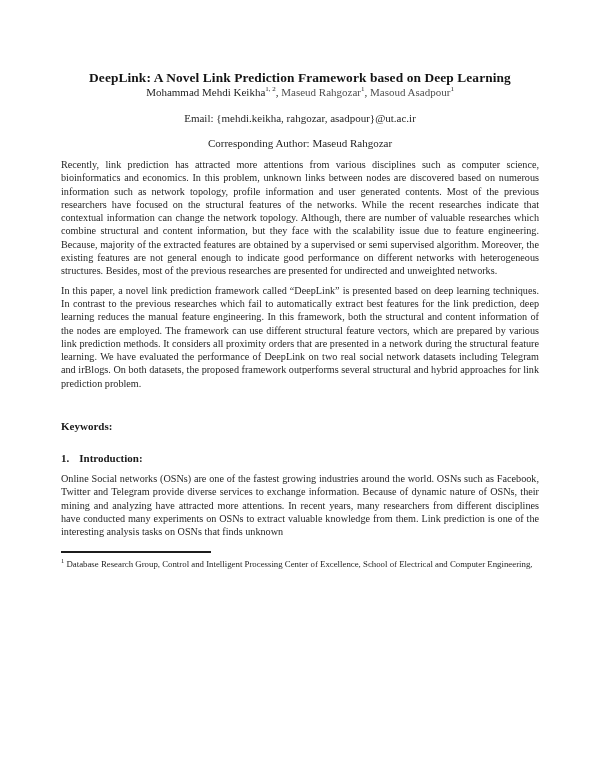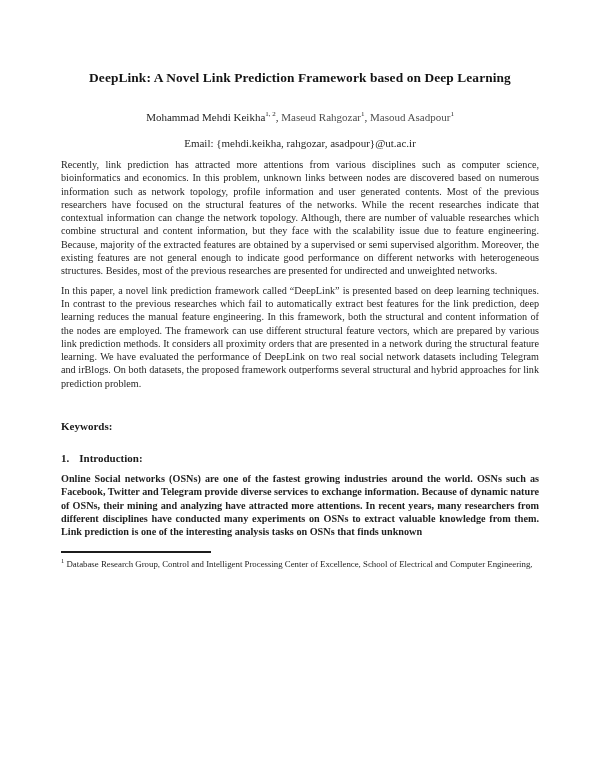--- a/index.html
+++ b/index.html
@@ -25,21 +25,21 @@
     text-align: center;
     color: #141414;
     letter-spacing: 0.1px;
   }
   .center-line {
     margin: 0;
     text-align: center;
     font-size: 11px;
     color: #262626;
   }
-  .authors { margin-top: 25px; }
+  .authors { }
   .author-primary { color: #1d1d1d; }
   .author-secondary { color: #4e4e4e; }
   .authors sup {
     font-size: 7px;
     line-height: 0;
   }
   .email-line { margin-top: 14px; }
   .corresponding-line { margin-top: 13px; }
   .section-heading {
     margin: 0;
@@ -61,21 +61,21 @@
   .keywords-heading { margin-top: 30px; }
   .keywords-text {
     margin: 9px 0 0 0;
     font-size: 10.6px;
     font-style: italic;
     color: #222222;
     letter-spacing: 0.2px;
   }
   .intro-heading { margin-top: 20px; }
   .intro-number { margin-right: 10px; }
-  .intro-para { margin-top: 8px; font-weight: bold; }
+  .intro-para { margin-top: 8px; }
   .footnotes { margin-top: 12px; }
   .footnote-rule {
     width: 150px;
     height: 2px;
     background: #1c1c1c;
     margin: 0 0 5px 0;
   }
   .footnote {
     margin: 0;
     font-size: 8.8px;
@@ -89,20 +89,21 @@
 <body>
 
 <div class="page">
 
   <h1 class="title">DeepLink: A Novel Link Prediction Framework based on Deep Learning</h1>
 
   <p class="center-line authors"><span class="author-primary">Mohammad Mehdi Keikha</span><sup>1, 2</sup><span>, </span><span class="author-secondary">Maseud Rahgozar</span><sup>1</sup><span>, </span><span class="author-secondary">Masoud Asadpour</span><sup>1</sup></p>
 
   <p class="center-line email-line">Email: {mehdi.keikha, rahgozar, asadpour}@ut.ac.ir</p>
 
+  <p class="center-line corresponding-line">Corresponding Author: Maseud Rahgozar</p>
 
 
   <p class="body-para abstract-p1">Recently, link prediction has attracted more attentions from various disciplines such as computer science, bioinformatics and economics. In this problem, unknown links between nodes are discovered based on numerous information such as network topology, profile information and user generated contents. Most of the previous researchers have focused on the structural features of the networks. While the recent researches indicate that contextual information can change the network topology. Although, there are number of valuable researches which combine structural and content information, but they face with the scalability issue due to feature engineering. Because, majority of the extracted features are obtained by a supervised or semi supervised algorithm. Moreover, the existing features are not general enough to indicate good performance on different networks with heterogeneous structures. Besides, most of the previous researches are presented for undirected and unweighted networks.</p>
 
   <p class="body-para abstract-p2">In this paper, a novel link prediction framework called “DeepLink” is presented based on deep learning techniques. In contrast to the previous researches which fail to automatically extract best features for the link prediction, deep learning reduces the manual feature engineering. In this framework, both the structural and content information of the nodes are employed. The framework can use different structural feature vectors, which are prepared by various link prediction methods. It considers all proximity orders that are presented in a network during the structural feature learning. We have evaluated the performance of DeepLink on two real social network datasets including Telegram and irBlogs. On both datasets, the proposed framework outperforms several structural and hybrid approaches for link prediction problem.</p>
 
   <p class="section-heading keywords-heading">Keywords:</p>
 
 
   <p class="section-heading intro-heading"><span class="intro-number">1.</span><span>Introduction:</span></p>

